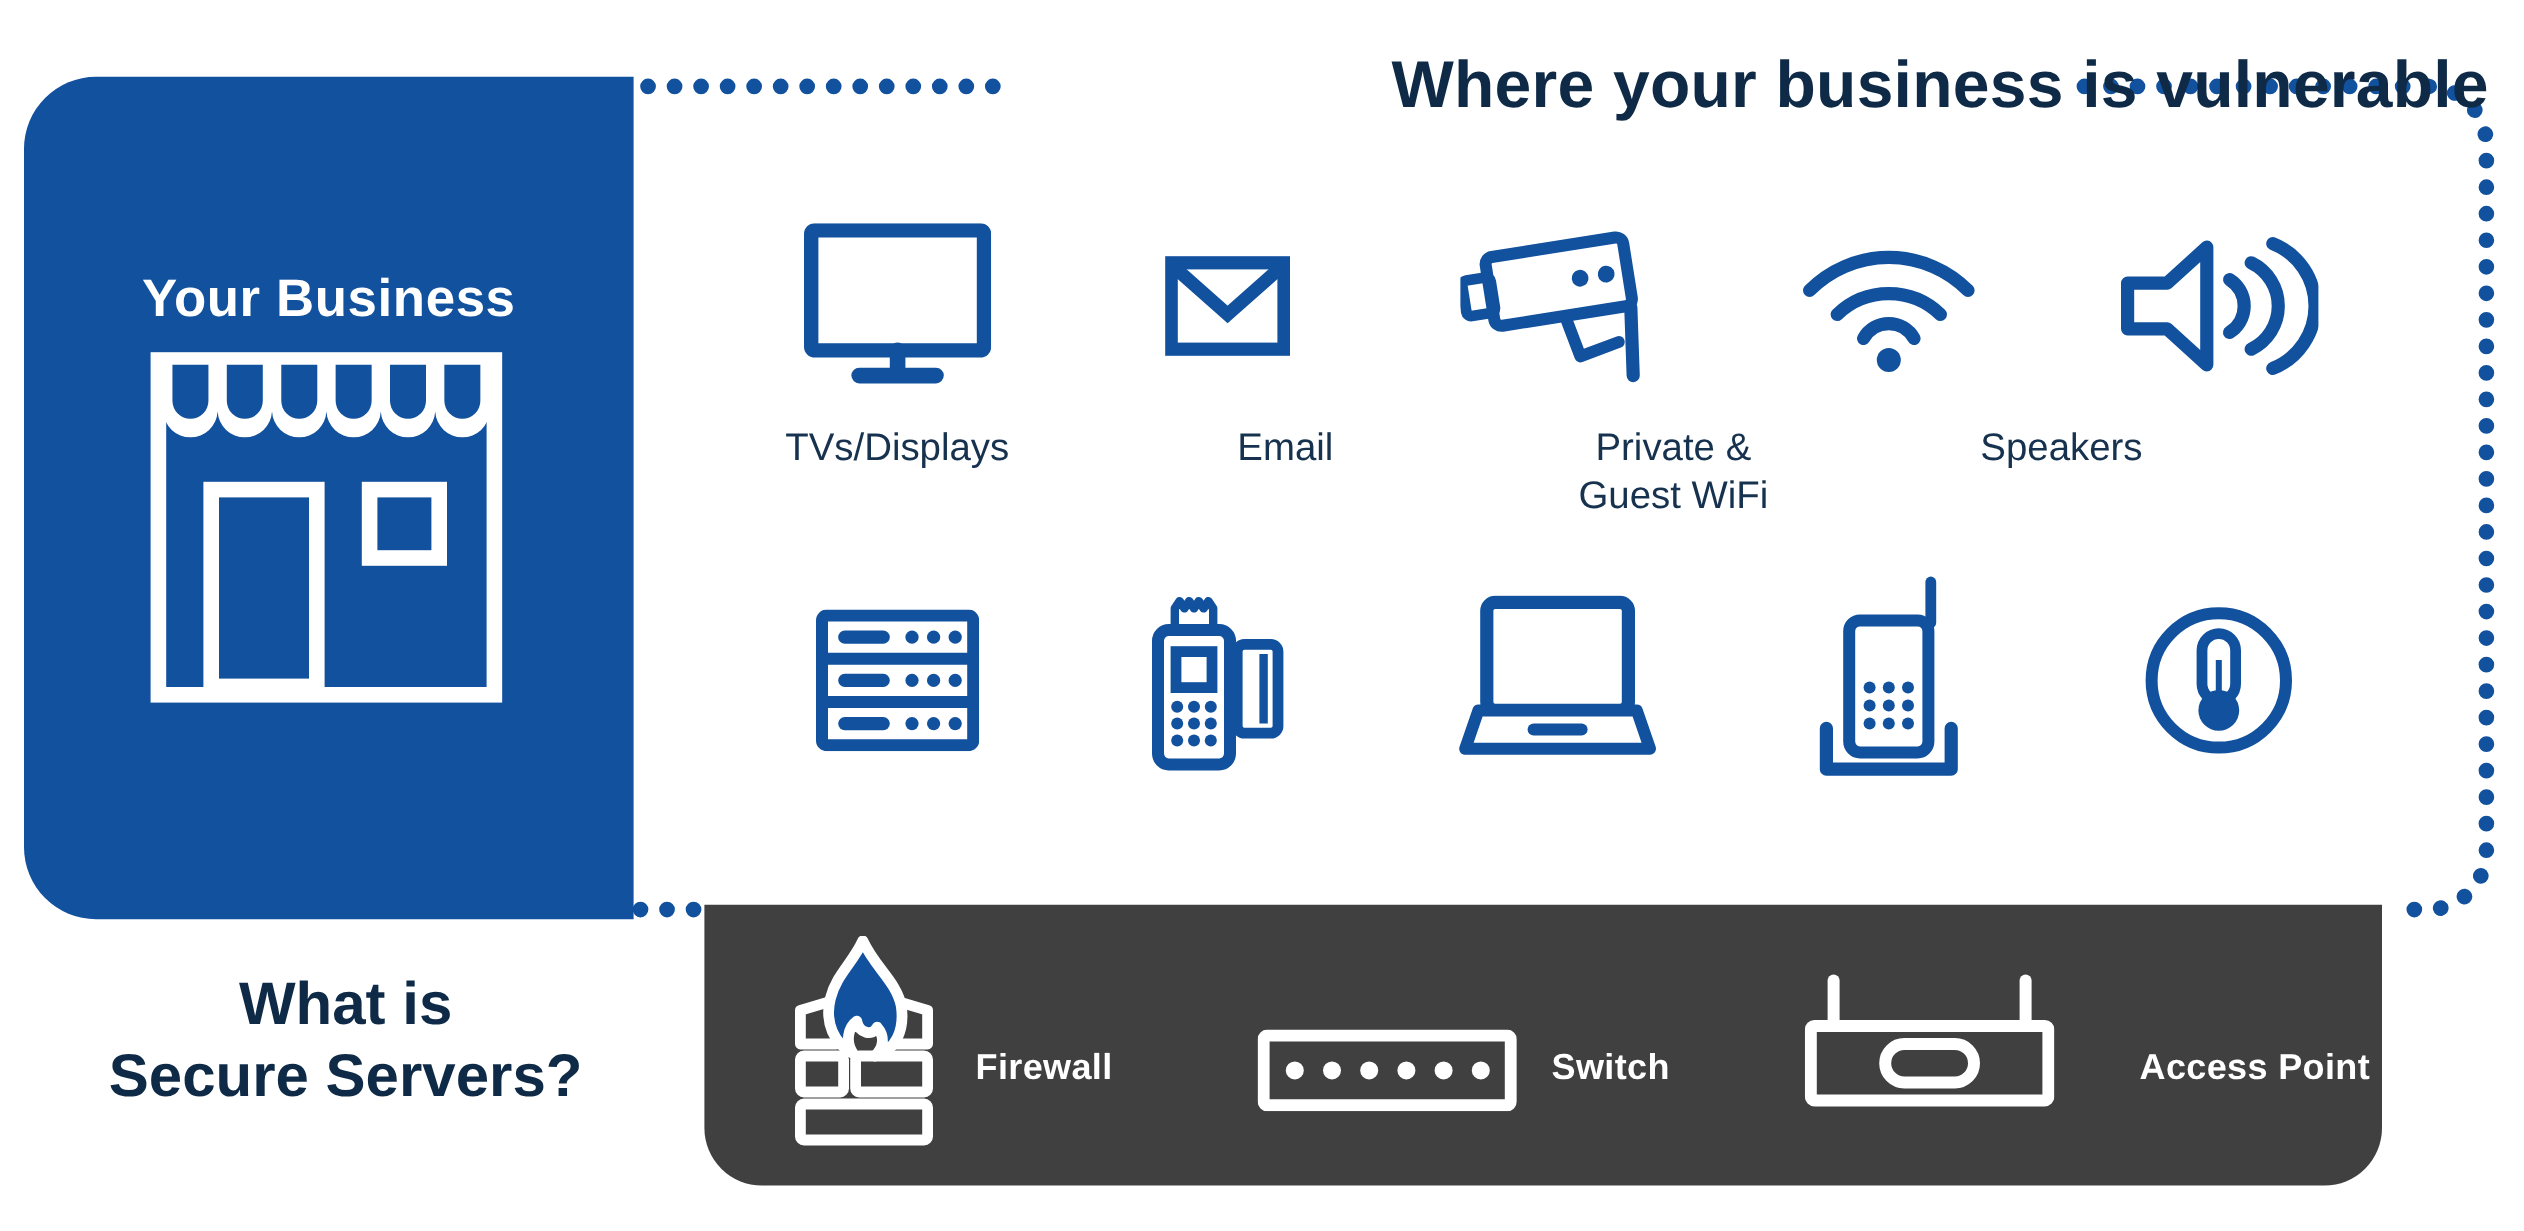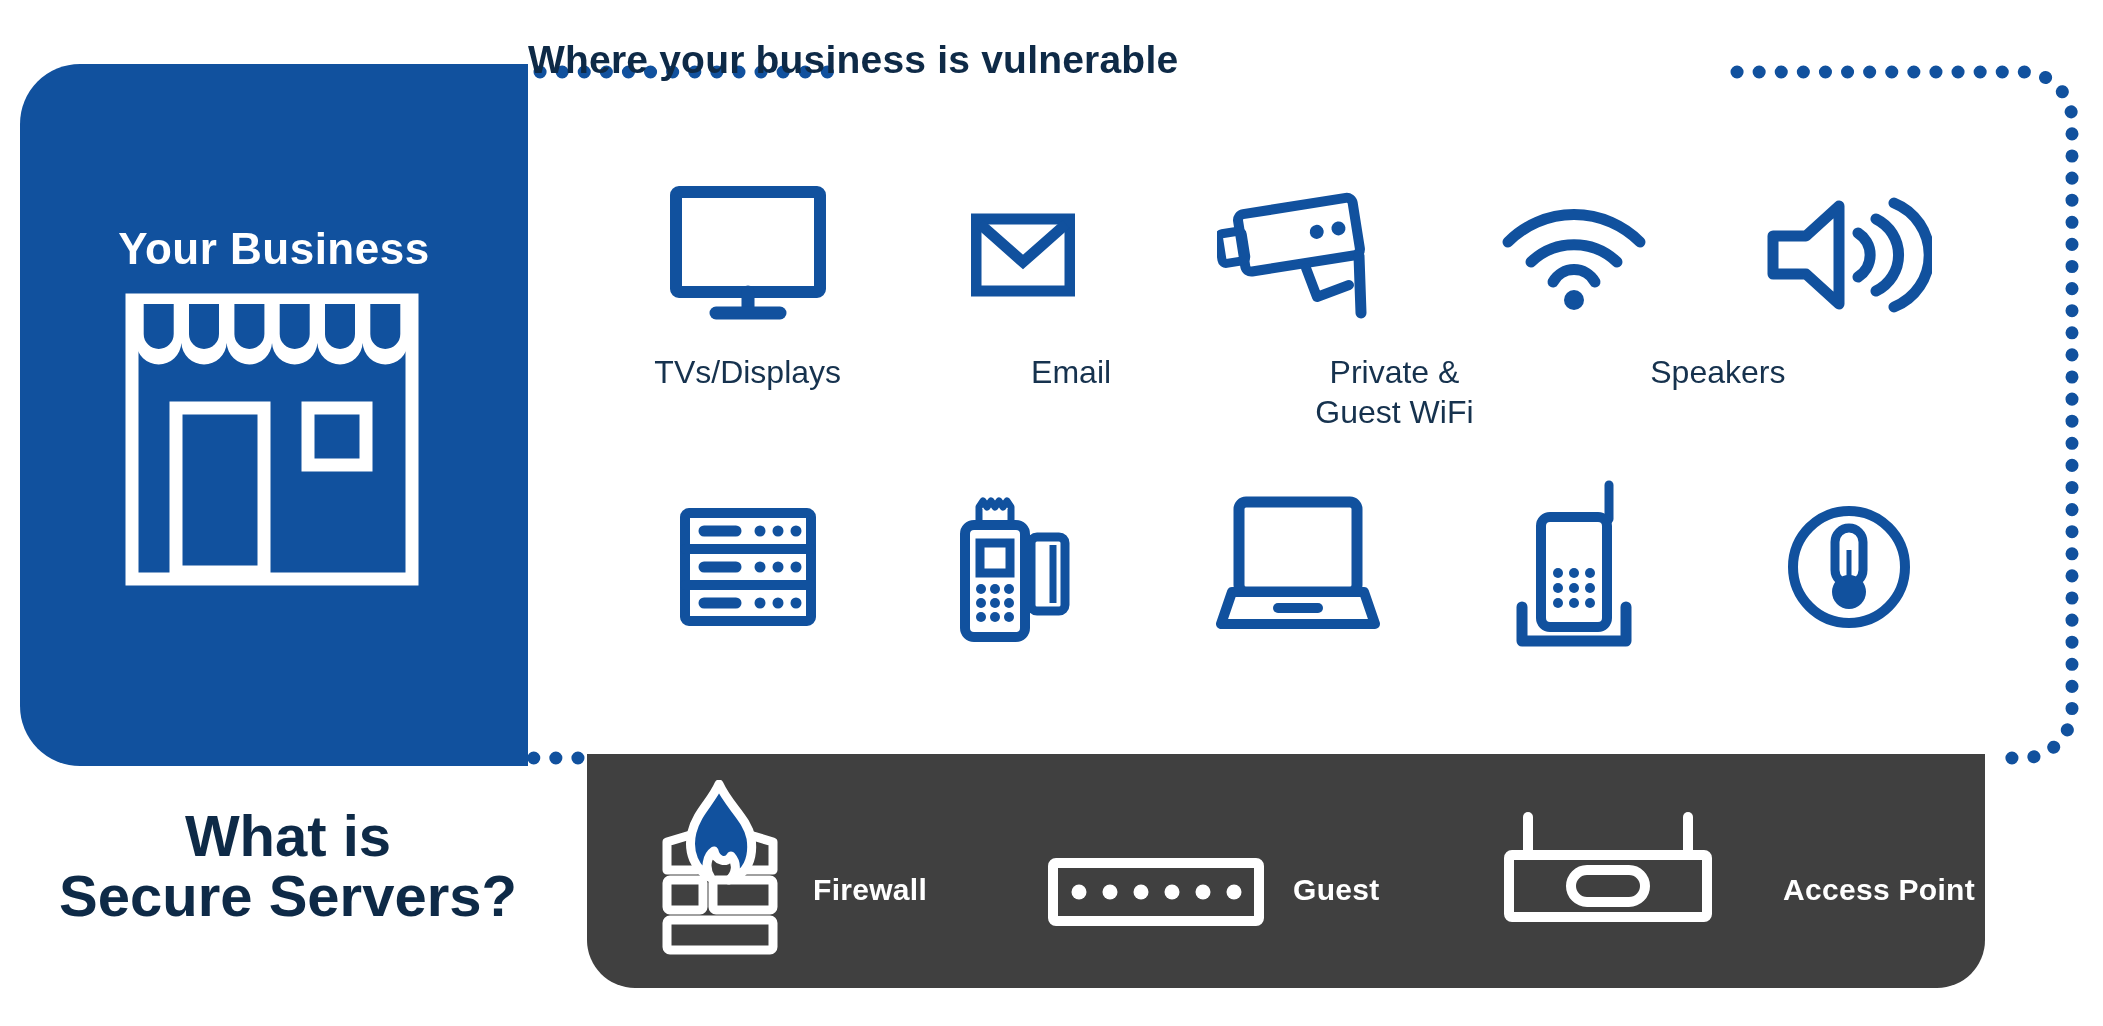--- a/index.html
+++ b/index.html
@@ -15,39 +15,39 @@
     position:absolute;left:20px;top:64px;width:508px;height:702px;
     background:#11519e;border-radius:60px 0 0 60px;z-index:2;
   }
   .business-title{
     position:absolute;left:0;top:160px;width:100%;text-align:center;
     color:#ffffff;font-size:44px;font-weight:bold;letter-spacing:.5px;
   }
   .storefront{position:absolute;left:105px;top:229px;}
   
   .vuln-title{
-    position:absolute;left:528px;top:38px;width:1546px;text-align:left;
-    color:#0e2a47;font-size:39px;font-weight:bold;z-index:2;letter-spacing:.2px;
+    position:absolute;left:528px;top:38px;width:1546px;text-align:right;
+    color:#0e2a47;font-size:55px;font-weight:bold;z-index:2;letter-spacing:.2px;
   }
   
   .icon-row{position:absolute;left:610px;width:1377px;height:150px;display:flex;z-index:2;}
   .icon-row .cell{width:275.4px;height:150px;display:flex;align-items:center;justify-content:center;}
   .label-row{position:absolute;left:610px;width:1377px;display:flex;z-index:2;}
   .label-row .cell{
     width:275.4px;text-align:center;color:#16324e;font-size:32px;line-height:40px;
   }
   .label-row .cell .wrap{display:inline-block;max-width:210px;}
   #row1-icons{top:180px;}
   #row1-labels{top:352px;gap:48px;}
   #row2-icons{top:492px;}
   #row2-labels{top:658px;}
   
   .question{
     position:absolute;left:38px;top:806px;width:500px;text-align:center;
-    color:#0e2a47;font-size:58px;font-weight:bold;line-height:60px;z-index:2;
+    color:#0e2a47;font-size:50px;font-weight:bold;line-height:60px;z-index:2;
   }
   
   .secure-bar{
     position:absolute;left:587px;top:754px;width:1398px;height:234px;
     background:#404040;border-radius:0 0 48px 48px;z-index:3;
   }
   .bar-icon{position:absolute;}
   .bar-label{
     position:absolute;color:#ffffff;font-size:30px;font-weight:bold;line-height:30px;
     letter-spacing:.3px;white-space:nowrap;
@@ -256,21 +256,21 @@
       <rect x="5" y="5" width="206" height="58" rx="3" fill="none" stroke="#ffffff" stroke-width="10"></rect>
       <g fill="#ffffff">
         <circle cx="31" cy="34" r="7.5"></circle>
           <circle cx="62" cy="34" r="7.5"></circle>
           <circle cx="93" cy="34" r="7.5"></circle>
         <circle cx="124" cy="34" r="7.5"></circle>
           <circle cx="155" cy="34" r="7.5"></circle>
           <circle cx="186" cy="34" r="7.5"></circle>
       </g>
     </svg>
-    <div class="bar-label" style="left:706px;top:121px;">Guest</div>
+    <div class="bar-label" style="left:706px;top:121px;">Switch</div>
 
     <svg class="bar-icon" style="left:917px;top:57px;" width="208" height="112" viewBox="0 0 208 112">
       <g fill="none" stroke="#ffffff" stroke-linecap="round">
         <line x1="24" y1="6" x2="24" y2="44" stroke-width="10"></line>
         <line x1="184" y1="6" x2="184" y2="44" stroke-width="10"></line>
         <rect x="5" y="44" width="198" height="62" rx="3" stroke-width="10"></rect>
         <rect x="67" y="59" width="74" height="32" rx="16" stroke-width="10"></rect>
       </g>
     </svg>
     <div class="bar-label" style="left:1196px;top:121px;">Access Point</div>

